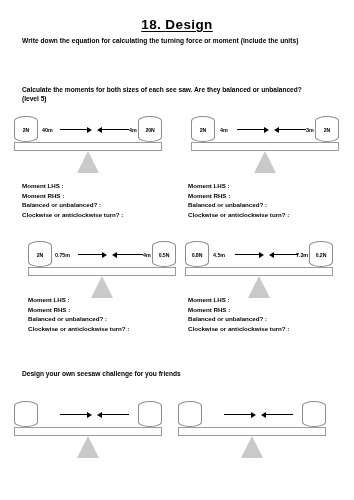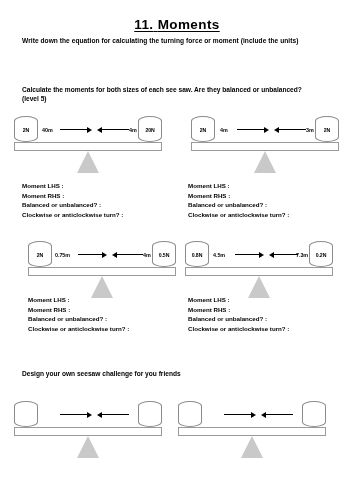--- a/index.html
+++ b/index.html
@@ -182,22 +182,22 @@
   .qblock .q {
     display: block;
   }
 </style>
 </head>
 <body>
 
 <div class="page">
 
   <div class="title">
-    <span class="u"><span>11.</span>
-    <span>Moments</span></span>
+    <span class="u"><span>18.</span>
+    <span>Design</span></span>
   </div>
 
   <div class="intro">Write down the equation for calculating the turning force or moment (include the units)</div>
 
   <div class="prompt">
     <span>Calculate the moments for both sizes of each see saw. Are they balanced or unbalanced?</span><br>
     <span>(level 5)</span>
   </div>
 
   <div class="seesaw" style="left:14px; top:113px; width:148px; height:70px;">

